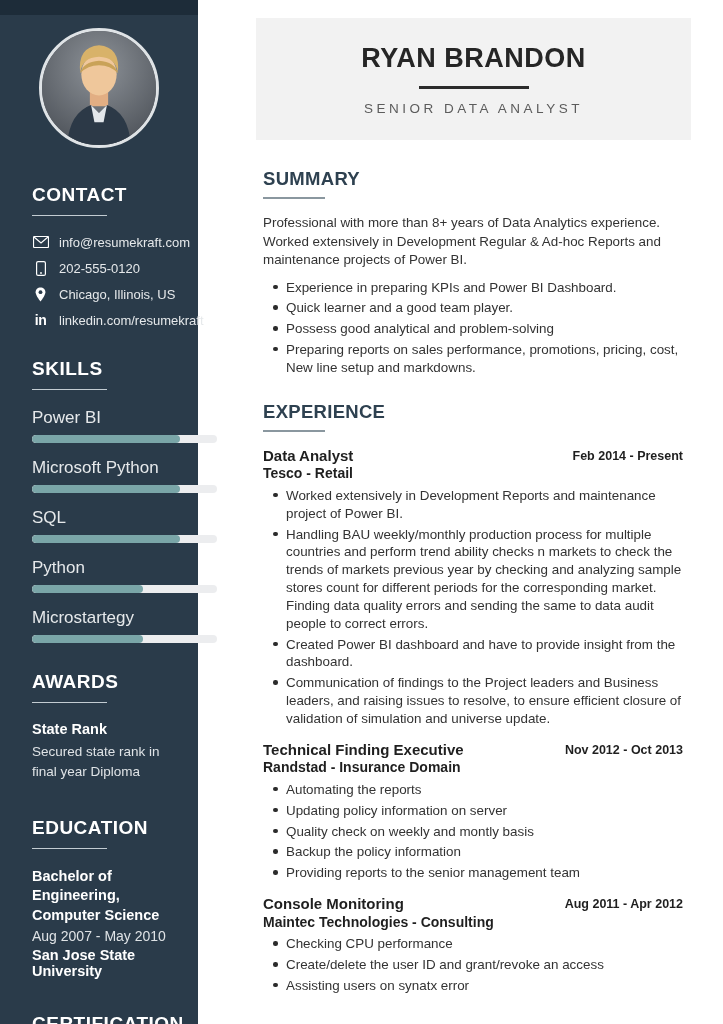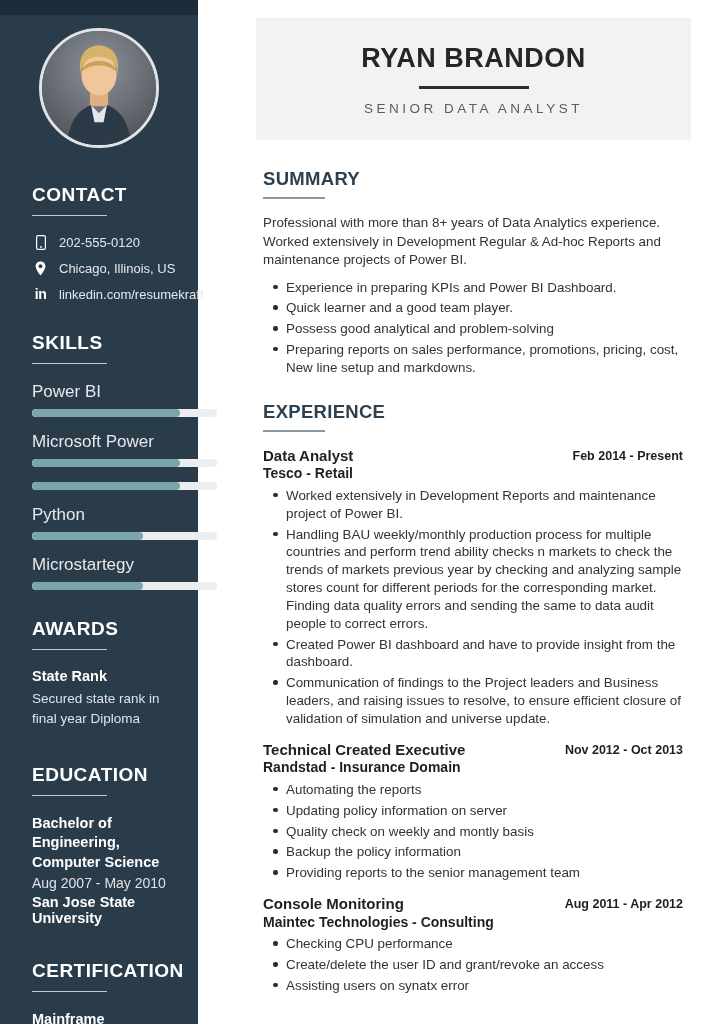--- a/index.html
+++ b/index.html
@@ -82,20 +82,29 @@
           <path d="M33.5 37 Q31 14 50 12.5 Q69 14 66.5 37 Q65 23 50 22.5 Q35 23 33.5 37 Z" fill="#d8b269"></path>
           <path d="M33.5 37 Q36 27 50 26 Q64 27 66.5 37 Q60 30 50 30 Q40 30 33.5 37 Z" fill="#c9a258"></path>
         </svg>
       </div>
     </div>
 
     <div class="side-section">
       <div class="side-title">CONTACT</div>
       <div class="side-rule"></div>
 
+      <div class="contact-item">
+        <span class="cicon">
+          <svg width="16" height="12" viewBox="0 0 16 12">
+              <rect x="0.5" y="0.5" width="15" height="11" rx="1" fill="none" stroke="#ffffff" stroke-width="1.2"></rect>
+              <path d="M1 1 L8 7 L15 1" fill="none" stroke="#ffffff" stroke-width="1.2"></path>
+            </svg>
+        </span>
+        <span>info@resumekraft.com</span>
+      </div>
 
       <div class="contact-item">
         <span class="cicon">
           <svg width="10" height="15" viewBox="0 0 10 15">
               <rect x="0.6" y="0.6" width="8.8" height="13.8" rx="1.5" fill="none" stroke="#ffffff" stroke-width="1.2"></rect>
               <circle cx="5" cy="12" r="0.9" fill="#ffffff"></circle>
             </svg>
         </span>
         <span>202-555-0120</span>
       </div>
@@ -122,26 +131,27 @@
       <div class="side-title">SKILLS</div>
       <div class="side-rule"></div>
 
       <div class="skill">
         <div class="skill-label">Power BI</div>
         <div class="skill-track">
             <div class="skill-fill" style="width: 80%;"></div>
           </div>
       </div>
       <div class="skill">
-        <div class="skill-label">Microsoft Power</div>
+        <div class="skill-label">Microsoft Python</div>
         <div class="skill-track">
             <div class="skill-fill" style="width: 80%;"></div>
           </div>
       </div>
       <div class="skill">
+        <div class="skill-label">SQL</div>
         <div class="skill-track">
             <div class="skill-fill" style="width: 80%;"></div>
           </div>
       </div>
       <div class="skill">
         <div class="skill-label">Python</div>
         <div class="skill-track">
             <div class="skill-fill" style="width: 60%;"></div>
           </div>
       </div>
@@ -214,21 +224,21 @@
             <li>Worked extensively in Development Reports and maintenance project of Power BI.</li>
             <li>Handling BAU weekly/monthly production process for multiple countries and perform trend ability checks n markets to check the trends of markets previous year by checking and analyzing sample stores count for different periods for the corresponding market. Finding data quality errors and sending the same to data audit people to correct errors.</li>
             <li>Created Power BI dashboard and have to provide insight from the dashboard.</li>
             <li>Communication of findings to the Project leaders and Business leaders, and raising issues to resolve, to ensure efficient closure of validation of simulation and universe update.</li>
           </ul>
         </div>
 
         <div class="job">
           <div class="job-head">
             <div>
-              <div class="job-title">Technical Created Executive</div>
+              <div class="job-title">Technical Finding Executive</div>
               <div class="job-company">Randstad - Insurance Domain</div>
             </div>
             <div class="job-dates">Nov 2012 - Oct 2013</div>
           </div>
           <ul class="bullets">
             <li>Automating the reports</li>
             <li>Updating policy information on server</li>
             <li>Quality check on weekly and montly basis</li>
             <li>Backup the policy information</li>
             <li>Providing reports to the senior management team</li>

